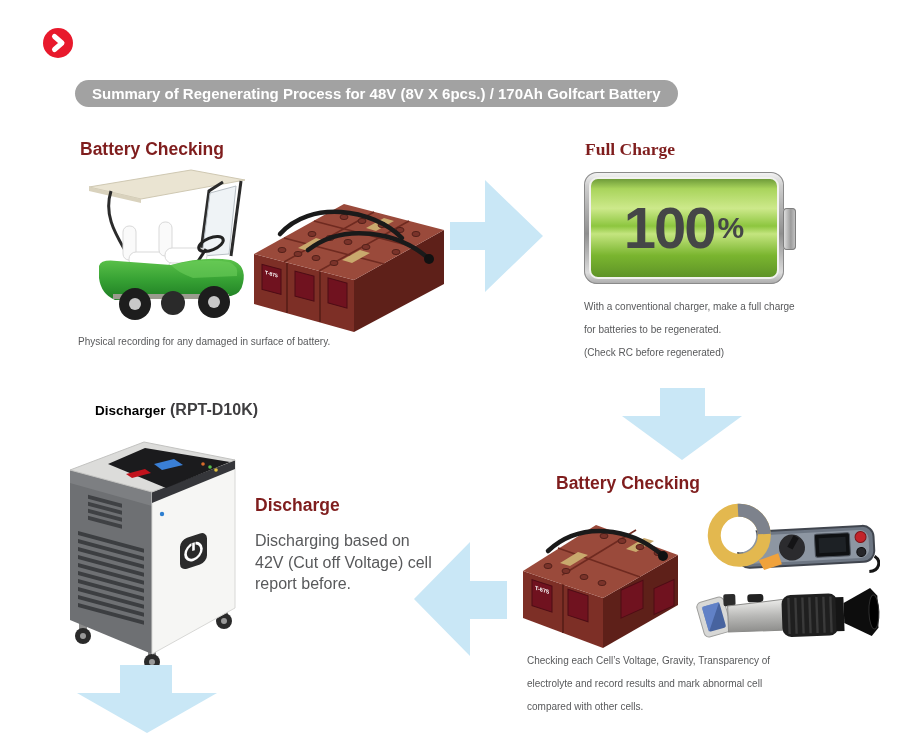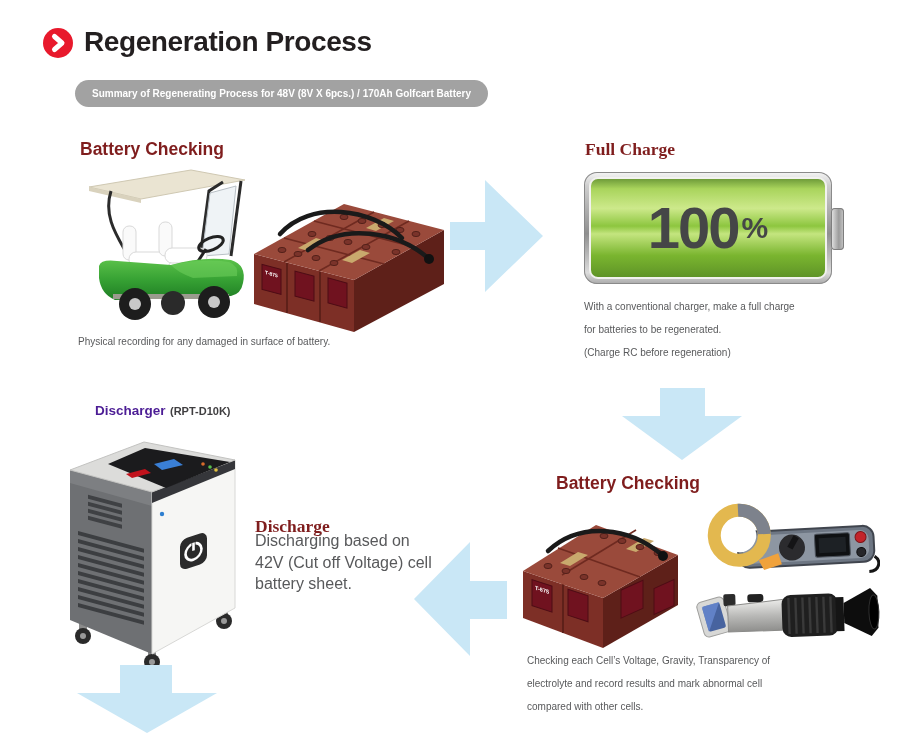--- a/index.html
+++ b/index.html
@@ -6,54 +6,53 @@
   #page{position:relative;width:915px;height:747px;background:#ffffff;overflow:hidden;
         font-family:"Liberation Sans",sans-serif;}
   .abs{position:absolute;}
 
   
   .hdr-icon{left:43px;top:28px;width:30px;height:30px;border-radius:50%;background:#e8192c;}
   .hdr-icon svg{position:absolute;left:0;top:0;}
   .hdr-title{left:84px;top:26px;font-size:28px;font-weight:600;color:#231f20;letter-spacing:-0.4px;}
 
   .banner{left:75px;top:80px;height:27px;line-height:27px;background:#a2a2a2;border-radius:14px;
-          padding:0 17px;color:#ffffff;font-size:10px;font-weight:bold;white-space:nowrap;}
+          padding:0 17px;color:#ffffff;font-size:15px;font-weight:bold;white-space:nowrap;}
 
   .step-title{font-size:17.5px;font-weight:bold;color:#7f1d1d;white-space:nowrap;}
   .cap{font-size:10px;color:#58595b;line-height:23px;white-space:nowrap;}
 
   
   .batt-frame{left:584px;top:172px;width:200px;height:112px;border-radius:13px;
     background:linear-gradient(180deg,#f5f5f5 0%,#cfcfcf 12%,#8f8f8f 55%,#dcdcdc 90%,#a9a9a9 100%);
-    box-shadow:0 0 0 1px #8a8a8a inset;padding-left:48px;}
+    box-shadow:0 0 0 1px #8a8a8a inset;}
   .batt-inner{position:absolute;left:5px;top:5px;right:5px;bottom:5px;border-radius:9px;
     border:2px solid #f2f2ef;
     background:linear-gradient(180deg,#6f9c3a 0%,#a9d45c 10%,#cde98b 30%,#8dc63f 48%,#c4e57f 56%,#7ab52f 78%,#5f9427 100%);
     display:flex;align-items:center;justify-content:center;}
   .batt-nub{position:absolute;right:-12px;top:36px;width:13px;height:42px;border-radius:4px;
     background:linear-gradient(90deg,#e8e8e8,#9b9b9b 60%,#c9c9c9);box-shadow:0 0 0 1px #7e7e7e inset;}
   .batt-pct{font-weight:800;color:#454647;font-size:58px;letter-spacing:-2px;line-height:1;}
   .batt-pct-sign{font-weight:800;color:#454647;font-size:30px;margin-left:3px;}
 
-  .dev-label{font-size:13.5px;font-weight:bold;color:#4c1d95;white-space:nowrap;}
-  .dev-model{font-size:11px;font-weight:bold;color:#3f3e40;}
+  .dev-label{font-size:13.5px;font-weight:bold;color:#000000;white-space:nowrap;}
+  .dev-model{font-size:16px;font-weight:bold;color:#3f3e40;}
 
   svg{display:block;}
 </style>
 </head>
 <body>
 
 <div id="page">
 
   <div class="abs hdr-icon">
     <svg width="30" height="30" viewBox="0 0 30 30">
       <path d="M11.5,8.5 L19,15 L11.5,21.5" fill="none" stroke="#ffffff" stroke-width="5" stroke-linecap="round" stroke-linejoin="round"></path>
     </svg>
   </div>
-  <div class="abs hdr-title">Regeneration Process</div>
 
   <div class="abs banner">Summary of Regenerating Process for 48V (8V X 6pcs.) / 170Ah Golfcart Battery</div>
 
   <div class="abs step-title" style="left:80px;top:139px;">Battery Checking</div>
 
   <div class="abs" style="left:73px;top:160px;">
     <svg width="188" height="168" viewBox="0 0 188 168">
       <defs>
         <linearGradient id="gg" x1="0" y1="0" x2="0" y2="1">
           <stop offset="0" stop-color="#5cc24a"></stop>
@@ -151,21 +150,21 @@
     <div class="batt-nub"></div>
     <div class="batt-inner">
       <span class="batt-pct">100</span>
       <span class="batt-pct-sign">%</span>
     </div>
   </div>
 
   <div class="abs cap" style="left:584px;top:295px;">
     <div>With a conventional charger, make a full charge</div>
     <div>for batteries to be regenerated.</div>
-    <div>(Charge RC before regeneration)</div>
+    <div>(Check RC before regenerated)</div>
   </div>
 
   <div class="abs" style="left:622px;top:388px;">
     <svg width="120" height="72" viewBox="0 0 120 72">
       <polygon points="38,0 83,0 83,28 120,28 60,72 0,28 38,28" fill="#c9e7f6"></polygon>
     </svg>
   </div>
 
   <div class="abs step-title" style="left:556px;top:473px;">Battery Checking</div>
 
@@ -341,26 +340,26 @@
       <polygon points="18,48 92,20 183,38 100,70" fill="#dcdcda" stroke="#c3c3c1"></polygon>
       <polygon points="56,42 93,26 178,40 114,66" fill="#1b1b1d"></polygon>
       <polygon points="102,42 122,37 131,43 110,48" fill="#3a7fd5"></polygon>
       <polygon points="74,52 93,47 99,51 80,56" fill="#c1121c"></polygon>
       <circle cx="158" cy="45" r="1.8" fill="#57c14a"></circle>
       <circle cx="164" cy="48" r="1.8" fill="#e3c23f"></circle>
       <circle cx="151" cy="42" r="1.8" fill="#d86a2a"></circle>
     </svg>
   </div>
 
-  <div class="abs step-title" style="left:255px;top:516px;font-family:Liberation Serif, serif;">Discharge</div>
+  <div class="abs step-title" style="left:255px;top:495px;">Discharge</div>
 
   <div class="abs cap" style="left:255px;top:530px;font-size:16px;line-height:21.7px;">
     <div>Discharging based on</div>
     <div>42V (Cut off Voltage) cell</div>
-    <div>battery sheet.</div>
+    <div>report before.</div>
   </div>
 
   <div class="abs" style="left:77px;top:665px;">
     <svg width="140" height="70" viewBox="0 0 140 70">
       <polygon points="43,0 95,0 95,28 140,28 70,68 0,28 43,28" fill="#c9e7f6"></polygon>
     </svg>
   </div>
 
 </div>
 

